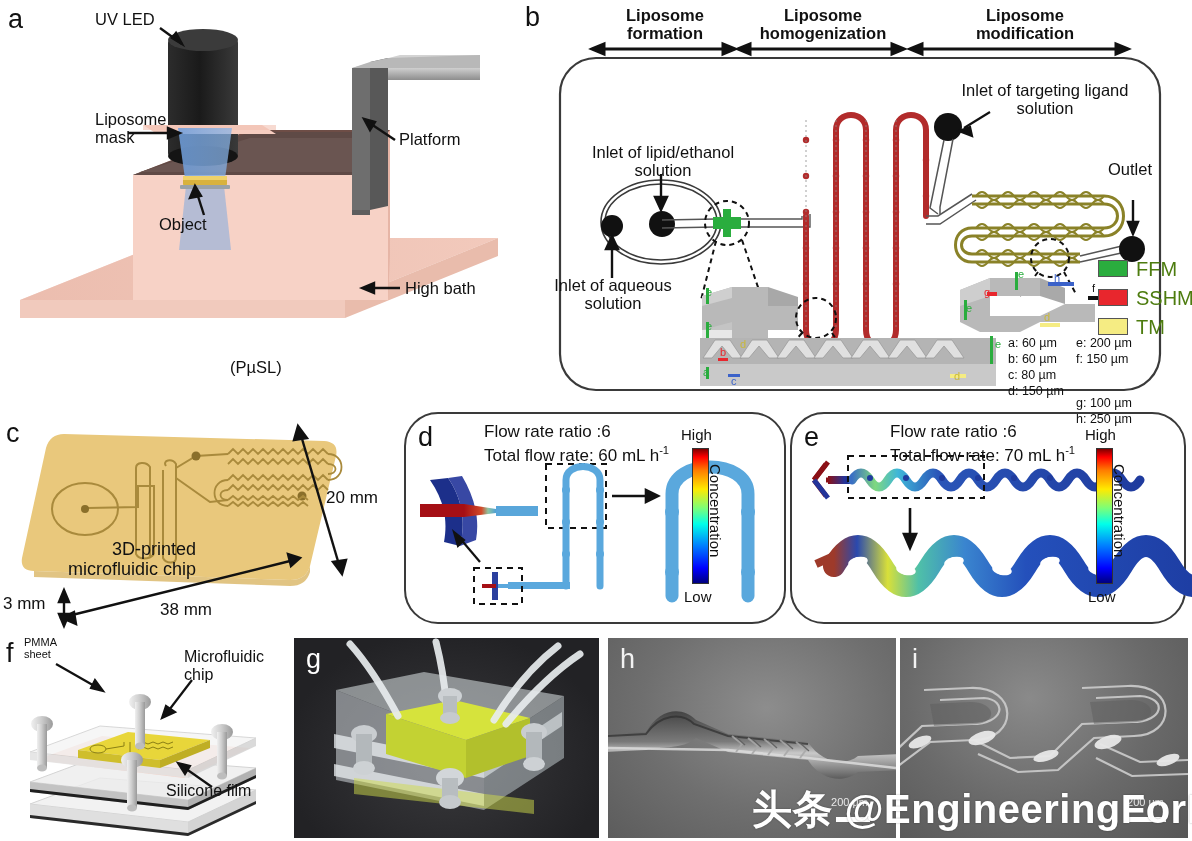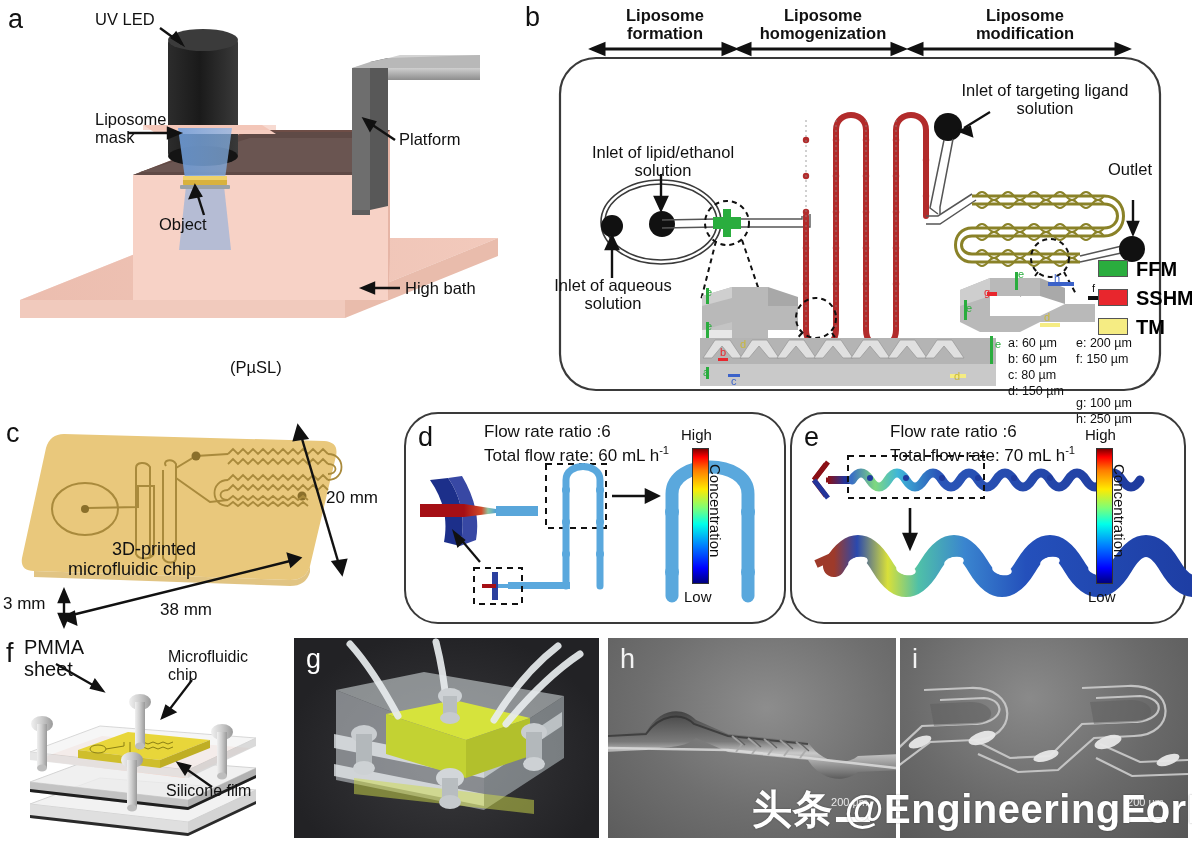--- a/index.html
+++ b/index.html
@@ -11,21 +11,21 @@
   .txt.b{font-weight:bold;}
   .txt.c{text-align:center;}
   .rounded-box{position:absolute;border:2.2px solid #3a3a3a;border-radius:34px;box-sizing:border-box;}
   svg{display:block;overflow:visible;}
   .ph{position:absolute;overflow:hidden;background:#4a4a4a;}
   .scalebar{position:absolute;background:#fff;height:5px;}
   .scaletxt{position:absolute;color:#e8e8e8;font-size:11px;}
   .wm{position:absolute;color:#fff;font-size:40px;font-weight:600;letter-spacing:.5px;
       text-shadow:0 0 2px rgba(0,0,0,.35);white-space:nowrap;}
   .legendsw{position:absolute;width:30px;height:17px;border:1px solid #555;box-sizing:border-box;}
-  .legendtx{position:absolute;font-size:20px;font-weight:700;color:#000000;}
+  .legendtx{position:absolute;font-size:20px;font-weight:400;color:#4d7c0f;}
   .cbar{position:absolute;width:17px;border:1.5px solid #333;box-sizing:border-box;
         background:linear-gradient(to top,#00007f 0%,#0000ff 11%,#0080ff 28%,#00ffea 44%,#7dff77 56%,#ffea00 70%,#ff7d00 84%,#ff0000 94%,#7f0000 100%);}
   .cbtxt{position:absolute;font-size:15px;color:#111;}
   .cbrot{position:absolute;font-size:15px;color:#111;transform:rotate(90deg);transform-origin:left top;white-space:nowrap;}
   .dimtxt{position:absolute;font-size:17px;color:#111;white-space:nowrap;}
 </style>
 </head>
 <body>
 
 <div id="figure">
@@ -670,23 +670,23 @@
       <g stroke="#111" stroke-width="2.2" fill="#111">
         <line x1="56" y1="32" x2="98" y2="56"></line>
         <polygon points="103,59 91,56 95,48"></polygon>
         <line x1="192" y1="48" x2="166" y2="82"></line>
         <polygon points="162,86 166,74 175,80"></polygon>
         <line x1="212" y1="155" x2="182" y2="134"></line>
         <polygon points="178,131 190,134 185,142"></polygon>
       </g>
     </svg>
 
-    <div class="txt" style="left:24px;top:4px;font-size:20px;">PMMA
+    <div class="txt" style="left:24px;top:4px;font-size:11px;">PMMA
 sheet</div>
-    <div class="txt" style="left:168px;top:16px;font-size:16px;">Microfluidic
+    <div class="txt" style="left:184px;top:16px;font-size:16px;">Microfluidic
 chip</div>
     <div class="txt" style="left:166px;top:150px;font-size:16px;">Silicone film</div>
   </div>
 
   <div class="ph" style="left:294px;top:638px;width:305px;height:200px;background:#2e2e31;">
     <div style="position:absolute;inset:0;background:
         radial-gradient(ellipse at 50% 60%, #3a3a3d 0%, #222225 75%);"></div>
     <svg width="305" height="200" style="position:absolute;left:0;top:0;">
       <defs>
         <linearGradient id="acr" x1="0" y1="0" x2="0" y2="1">

